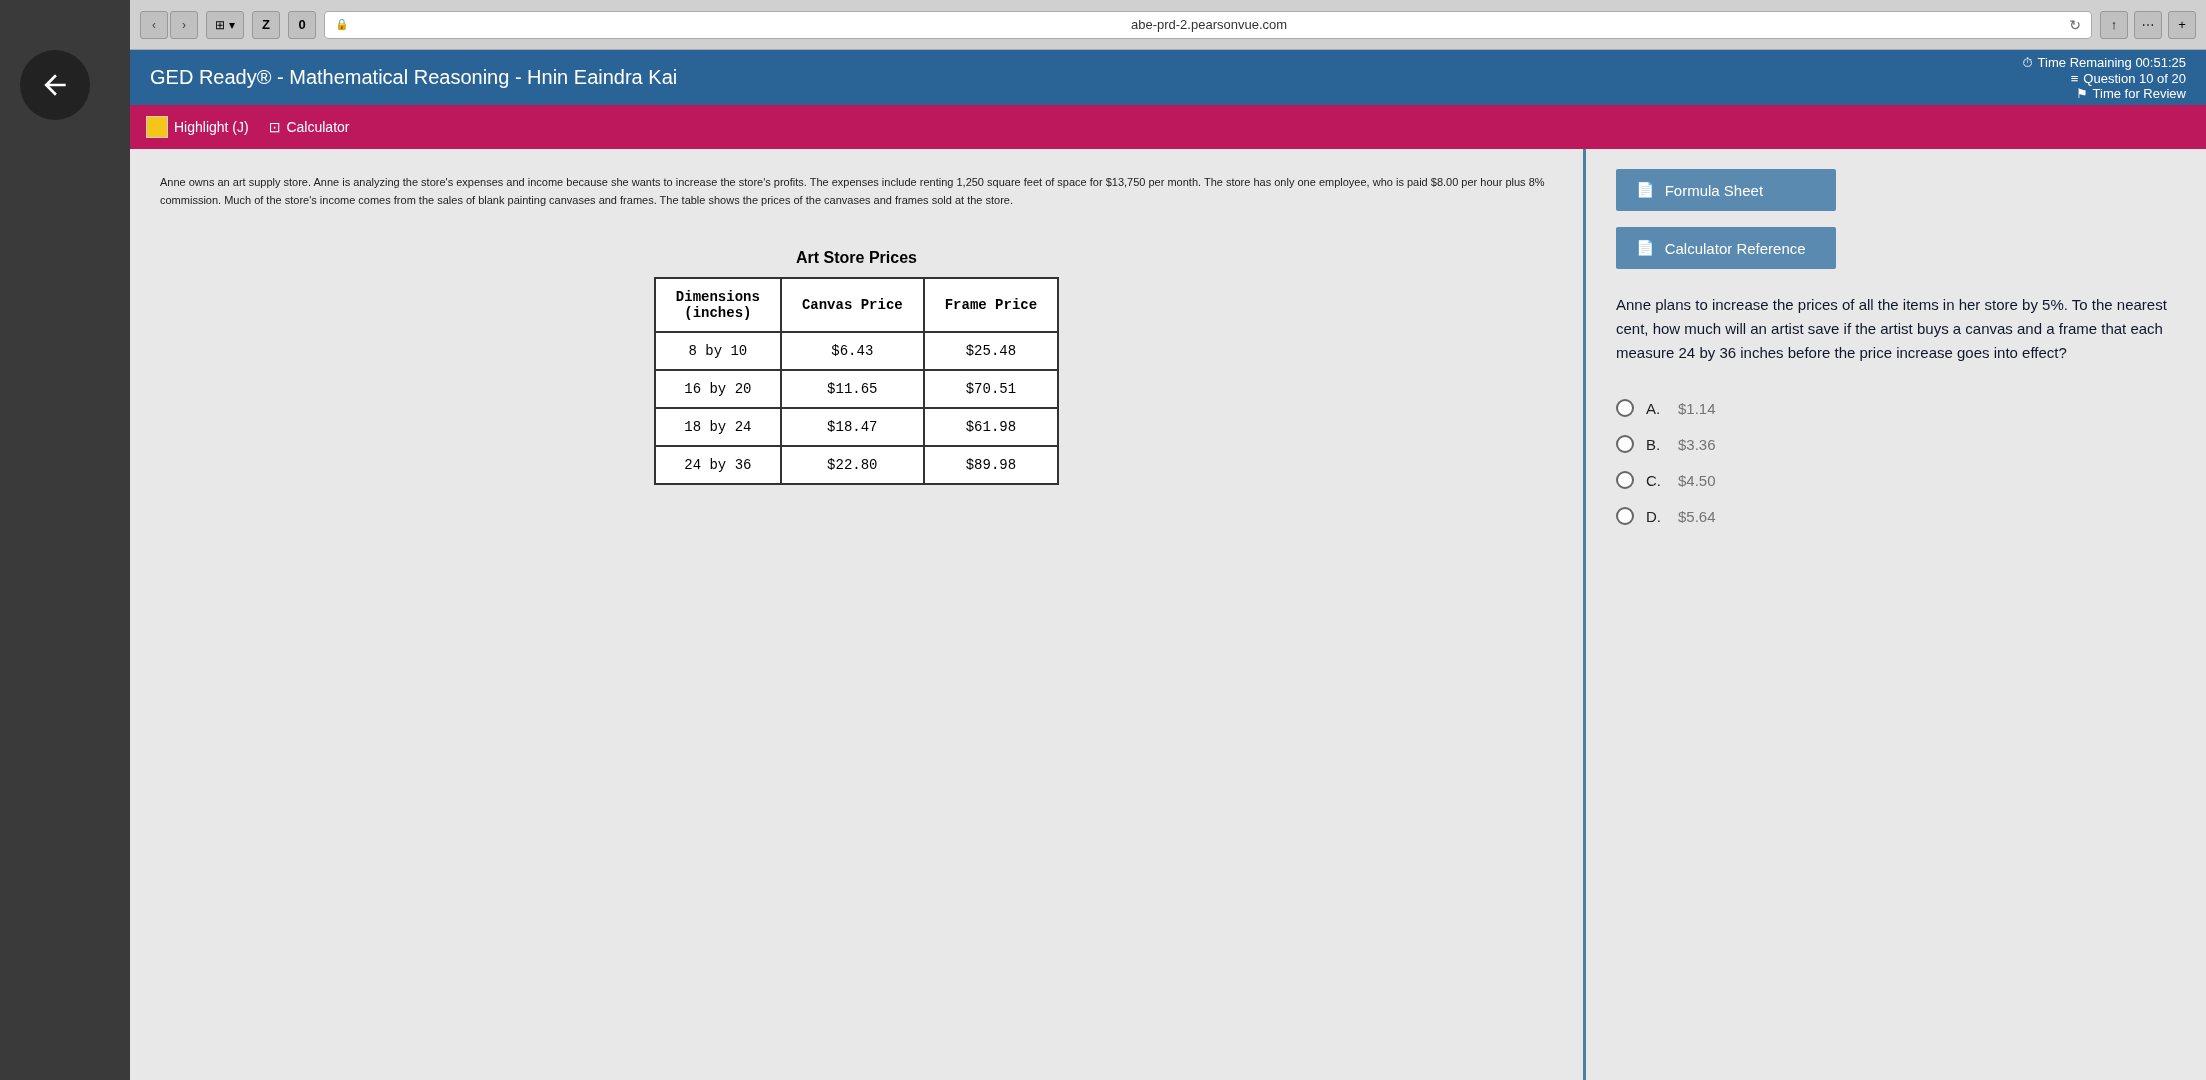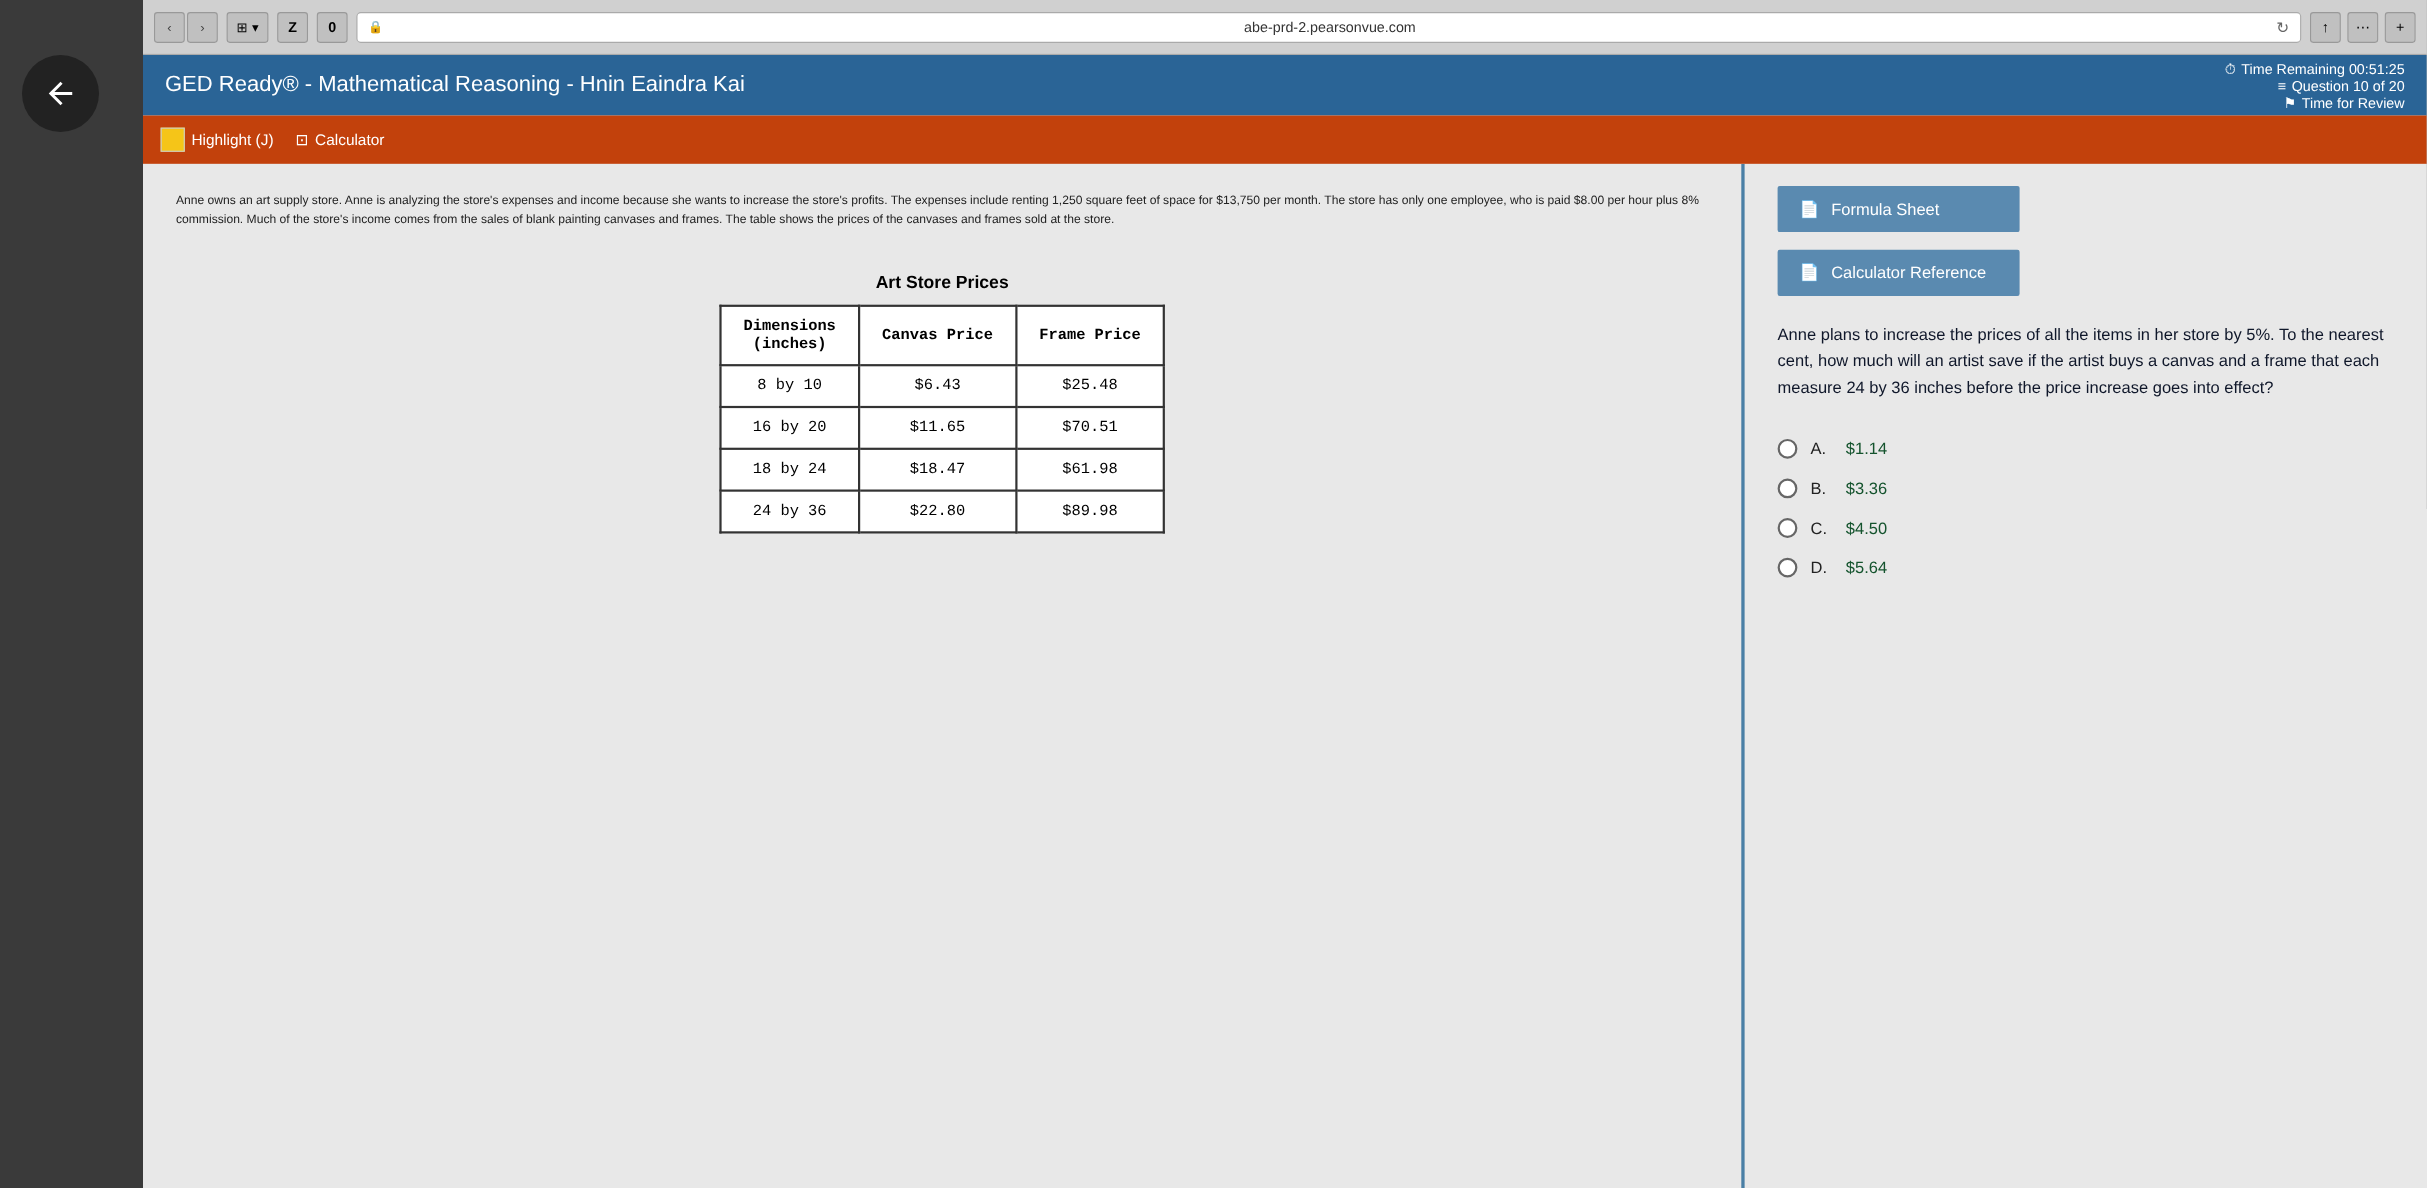--- a/index.html
+++ b/index.html
@@ -149,21 +149,21 @@
       flex-direction: column;
       align-items: flex-end;
       font-size: 13px;
     }
     .ged-meta .time-remaining { display: flex; align-items: center; gap: 5px; }
     .ged-meta .question-info { display: flex; align-items: center; gap: 5px; }
     .ged-meta .flag-review { display: flex; align-items: center; gap: 5px; }
 
     
     .toolbar {
-      background: #c2410c;
+      background: #be185d;
       padding: 6px 16px;
       display: flex;
       align-items: center;
       gap: 20px;
       height: 44px;
       text-align: right;
     }
     .highlight-btn {
       display: flex;
       align-items: center;
@@ -281,21 +281,21 @@
     }
     .radio-circle {
       width: 18px;
       height: 18px;
       border-radius: 50%;
       border: 2px solid #666;
       background: white;
       flex-shrink: 0;
     }
     .option-label { font-size: 15px; color: #222; min-width: 20px; }
-    .option-value { font-size: 15px; color: #14532d; }
+    .option-value { font-size: 15px; color: #737373; }
   </style>
 </head>
 <body>
 
 <div class="back-btn">
   <svg viewBox="0 0 24 24">
     <path d="M20 11H7.83l5.59-5.59L12 4l-8 8 8 8 1.41-1.41L7.83 13H20v-2z"></path>
   </svg>
 </div>
 

